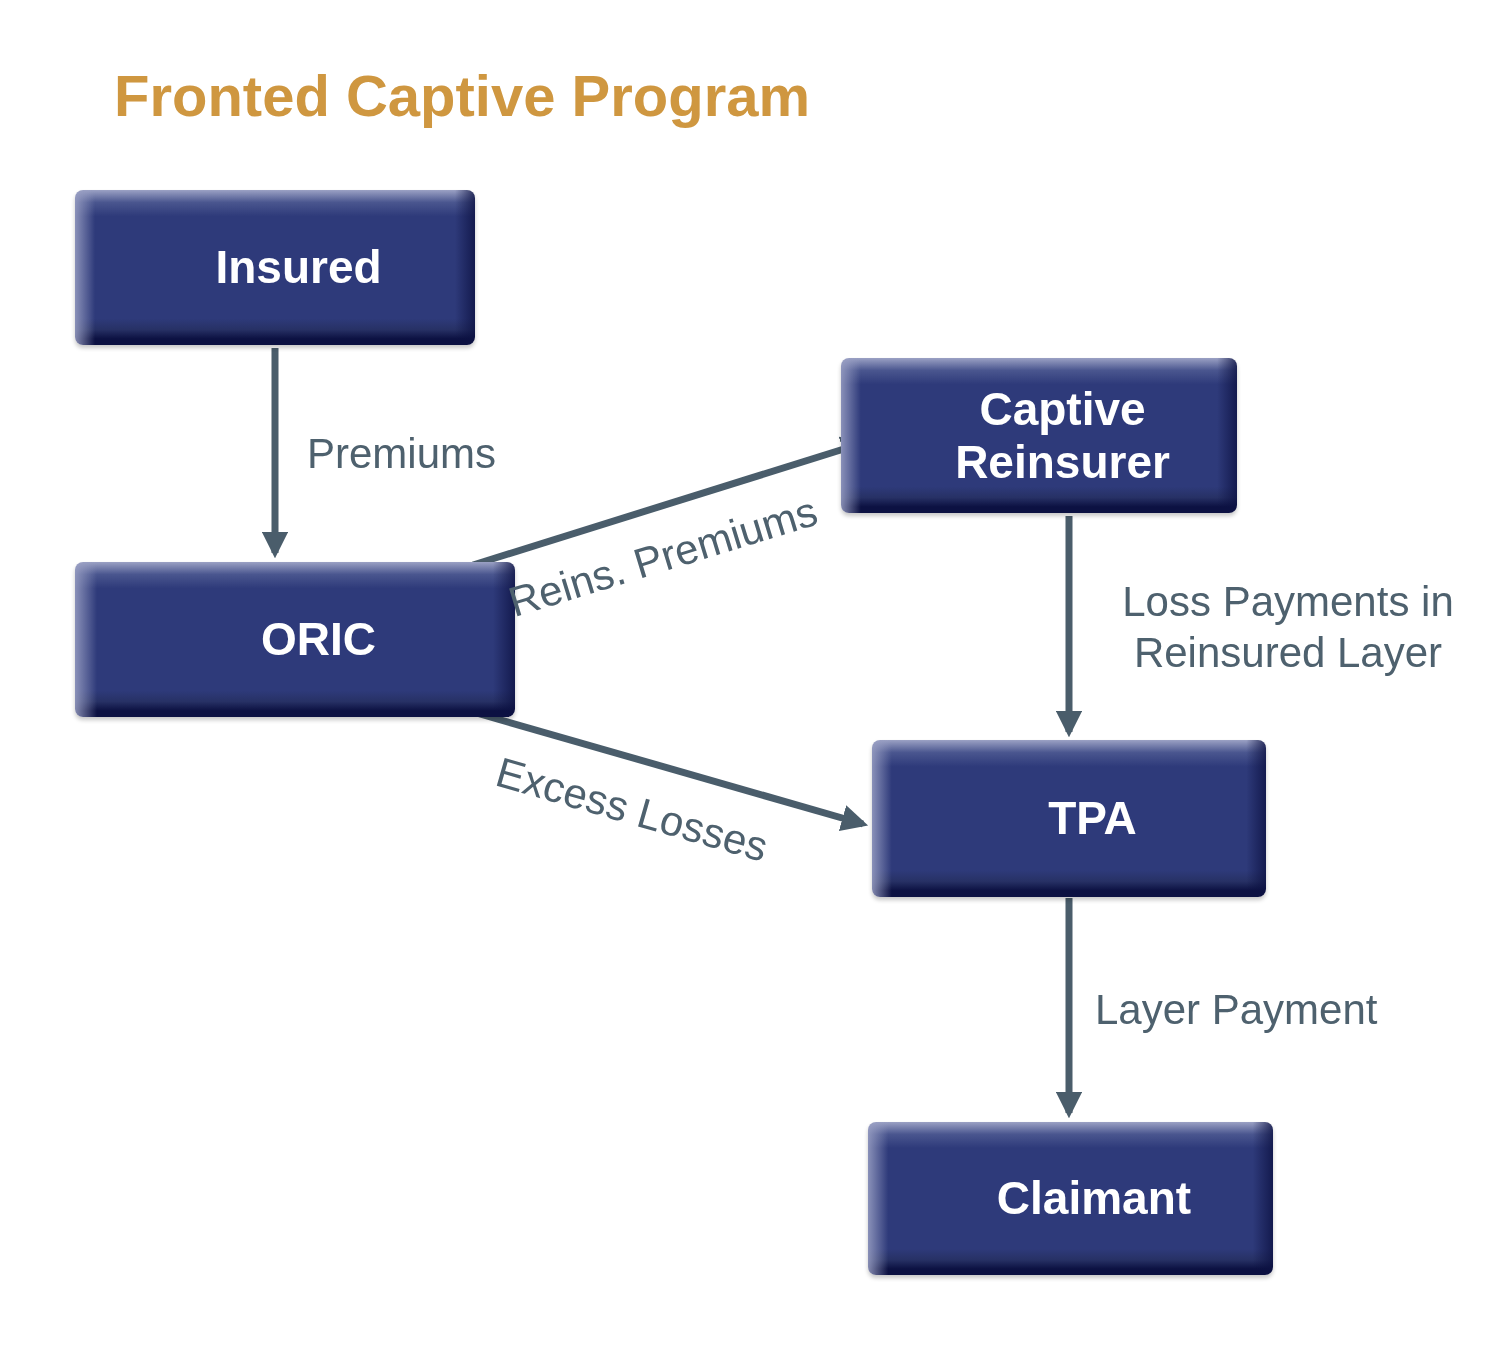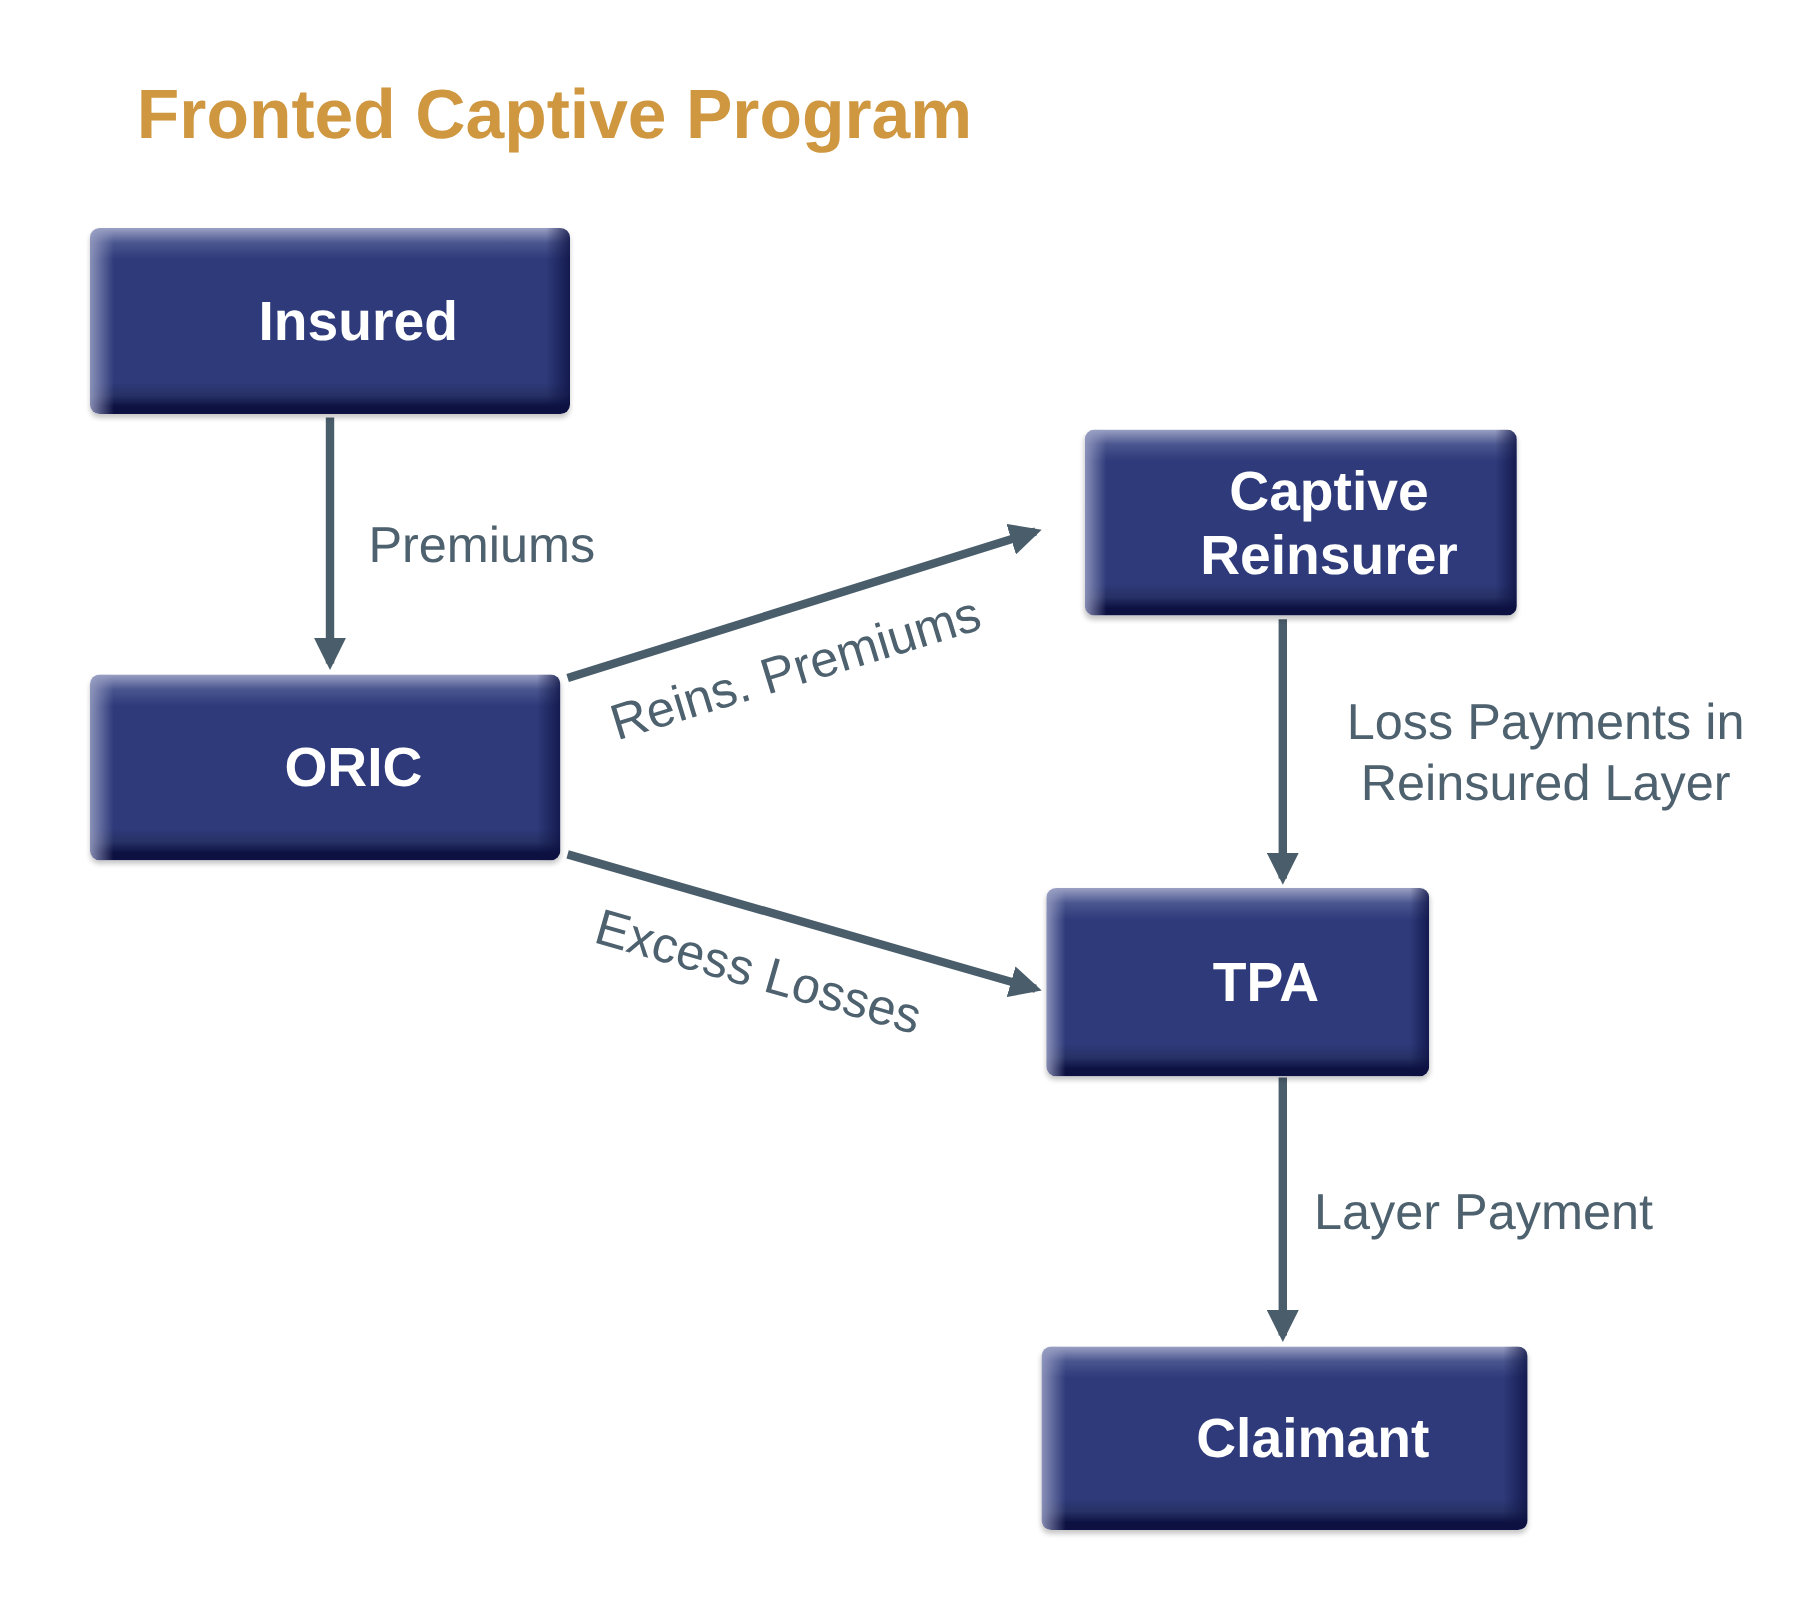--- a/index.html
+++ b/index.html
@@ -16,23 +16,23 @@
   .node{
     position:absolute;border-radius:8px;
     display:flex;align-items:center;justify-content:center;
     color:#ffffff;font-weight:bold;font-size:46px;text-align:center;line-height:1.15;
     background:
       linear-gradient(90deg, rgba(154,160,196,.85) 0%, rgba(154,160,196,0) 5%, rgba(154,160,196,0) 95%, rgba(12,17,66,.78) 100%),
       linear-gradient(180deg, #9BA1C4 0%, #4A568F 8%, #2E3A7A 17%, #2E3A7A 83%, #273165 90%, #0C1142 96%, #0C1142 100%);
     box-shadow:0 3px 4px rgba(0,0,0,.22);
   }
   .node-insured{left:75px;top:190px;width:400px;height:155px;}
-  .node-oric{left:75px;top:562px;width:392px;height:155px;}
-  .node-captive-reinsurer{left:904px;top:358px;width:360px;height:155px;justify-content:center;}
-  .node-tpa{left:872px;top:740px;width:319px;height:157px;}
+  .node-oric{left:75px;top:562px;width:440px;height:155px;}
+  .node-captive-reinsurer{left:841px;top:358px;width:396px;height:155px;justify-content:center;}
+  .node-tpa{left:872px;top:740px;width:394px;height:157px;}
   .node-claimant{left:868px;top:1122px;width:405px;height:153px;}
   .node-label{max-width:92%;margin-left:47px;}
   .node-captive-reinsurer .node-label{max-width:300px;}
   .edge-label{
     position:absolute;color:#4E616E;font-size:42px;white-space:nowrap;
   }
   .edge-label-premiums{left:307px;top:430px;}
   .edge-label-reins-premiums{
     left:663px;top:557px;
     transform:translate(-50%,-50%) rotate(-17deg);

